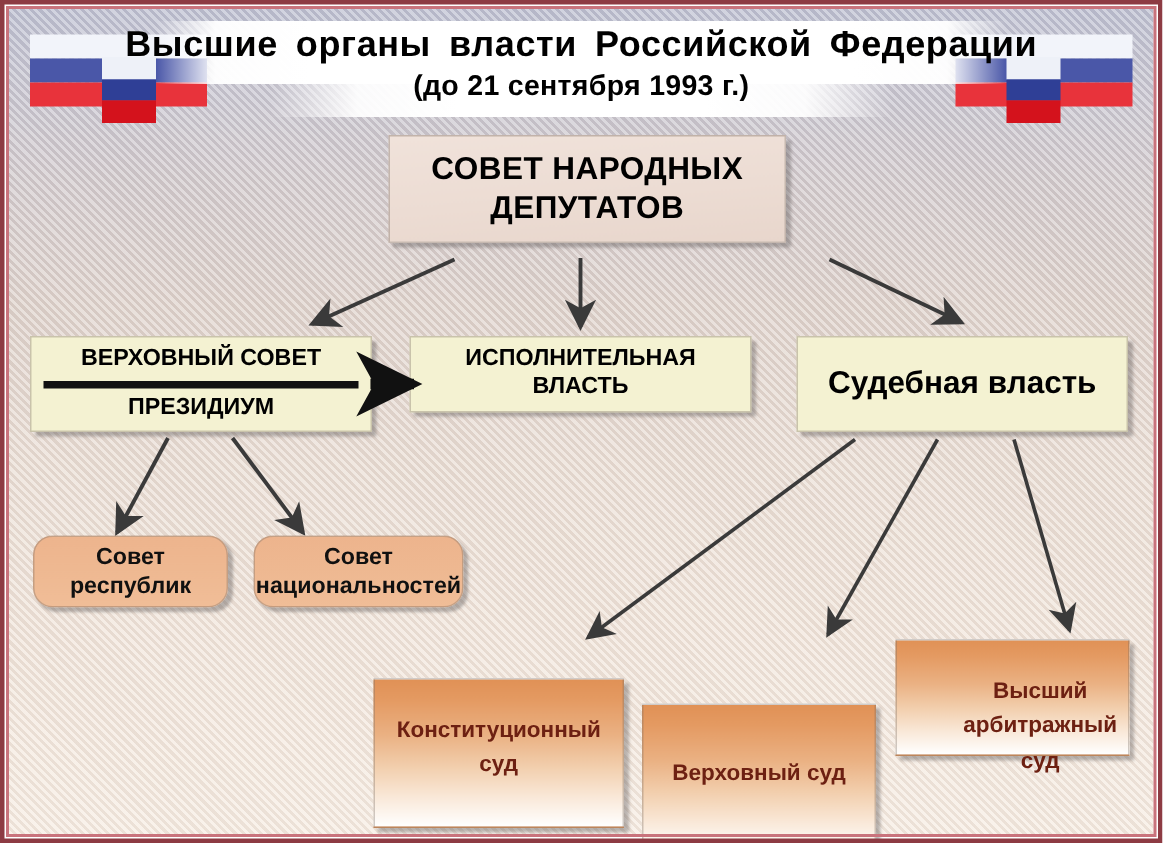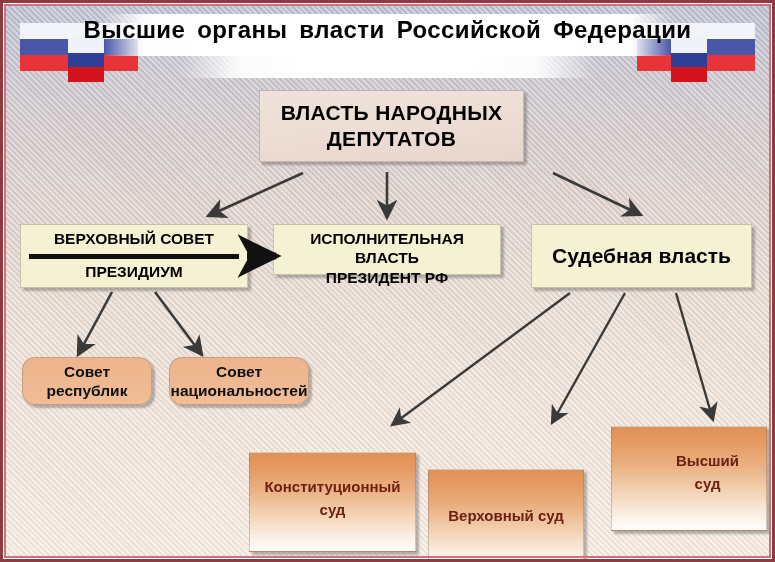--- a/index.html
+++ b/index.html
@@ -274,20 +274,21 @@
       <div class="s s1"></div>
         <div class="s s2"></div>
         <div class="s s3"></div>
     </div>
 
     <div class="banner-wash"></div>
     <div class="banner-wash2"></div>
 
     <div class="banner-text">
       <div class="banner-line1">Высшие  органы  власти  Российской  Федерации</div>
+      <div class="banner-line2">(до 21 сентября 1993 г.)</div>
     </div>
   </div>
 
   <svg class="arrows" width="775" height="562" viewBox="0 0 775 562">
     <defs>
       <marker id="ah" markerWidth="9" markerHeight="9" refX="7.4" refY="4.5" orient="auto" markerUnits="strokeWidth">
         <path d="M0.4,0.5 L8.4,4.5 L0.4,8.5 L2.6,4.5 Z" fill="#3a3a3a"></path>
       </marker>
       <marker id="ahb" markerWidth="7" markerHeight="7" refX="5.8" refY="3.5" orient="auto" markerUnits="strokeWidth">
         <path d="M0.3,0.4 L6.6,3.5 L0.3,6.6 L2.0,3.5 Z" fill="#111111"></path>
@@ -305,34 +306,33 @@
     <line x1="155" y1="292" x2="202" y2="355" stroke="#3a3a3a" stroke-width="2.6" marker-end="url(#ah)"></line>
 
     <line x1="570" y1="293" x2="392" y2="425" stroke="#3a3a3a" stroke-width="2.4" marker-end="url(#ah)"></line>
 
     <line x1="625" y1="293" x2="552" y2="423" stroke="#3a3a3a" stroke-width="2.4" marker-end="url(#ah)"></line>
 
     <line x1="676" y1="293" x2="713" y2="420" stroke="#3a3a3a" stroke-width="2.4" marker-end="url(#ah)"></line>
   </svg>
 
   <div class="node node-congress" style="left:259px; top:90px; width:265px; height:72px;">
-    <div>ВЛАСТЬ   НАРОДНЫХ</div>
+    <div>СОВЕТ   НАРОДНЫХ</div>
     <div>ДЕПУТАТОВ</div>
   </div>
 
   <div class="node node-yellow split" style="left:20px; top:224px; width:228px; height:64px;">
     <div class="t-top">ВЕРХОВНЫЙ СОВЕТ</div>
     <div class="rule"></div>
     <div class="t-bot">ПРЕЗИДИУМ</div>
   </div>
 
   <div class="node node-yellow split" style="left:273px; top:224px; width:228px; height:51px;">
     <div class="t-top">ИСПОЛНИТЕЛЬНАЯ ВЛАСТЬ</div>
     <div class="rule"></div>
-    <div class="t-bot">ПРЕЗИДЕНТ  РФ</div>
   </div>
 
   <div class="node node-yellow node-judicial" style="left:531px; top:224px; width:221px; height:64px;">
     <div>Судебная власть</div>
   </div>
 
   <div class="node node-peach" style="left:22px; top:357px; width:130px; height:48px;">
     <div>Совет</div>
     <div>республик</div>
   </div>
@@ -348,23 +348,24 @@
       <div>суд</div>
     </div>
   </div>
 
   <div class="node node-court single" style="left:428px; top:431px; width:156px; height:100px;margin-top:38px;">
     <div class="court-text">
       <div>Верховный суд</div>
     </div>
   </div>
 
-  <div class="node node-court" style="left:611px; top:426px; width:156px; height:105px;padding-left:43px;">
+  <div class="node node-court" style="left:597px; top:426px; width:156px; height:78px;padding-left:43px;">
     <div class="court-text">
       <div>Высший</div>
+      <div>арбитражный</div>
       <div>суд</div>
     </div>
   </div>
 
   <svg class="arrows arrows-top" width="775" height="562" viewBox="0 0 775 562">
     <line x1="247" y1="256" x2="276" y2="256" stroke="#111111" stroke-width="7" marker-end="url(#ahb)"></line>
   </svg>
 
   <div class="frame-inner"></div>
   <div class="frame-outer"></div>

